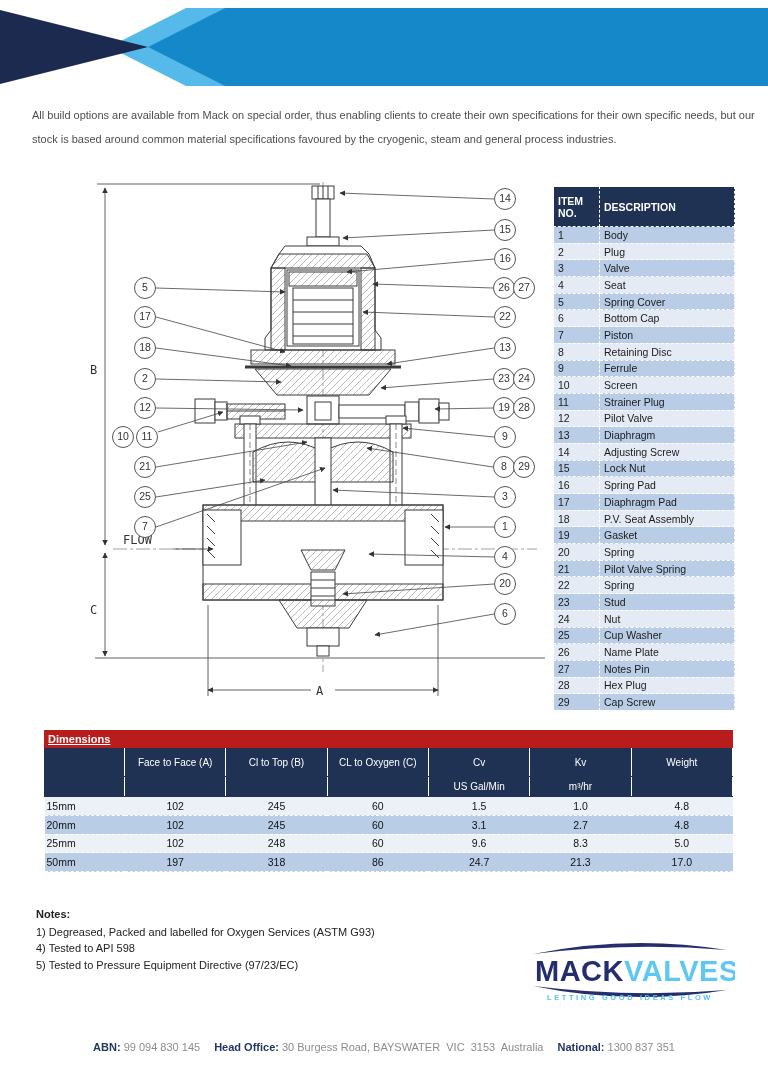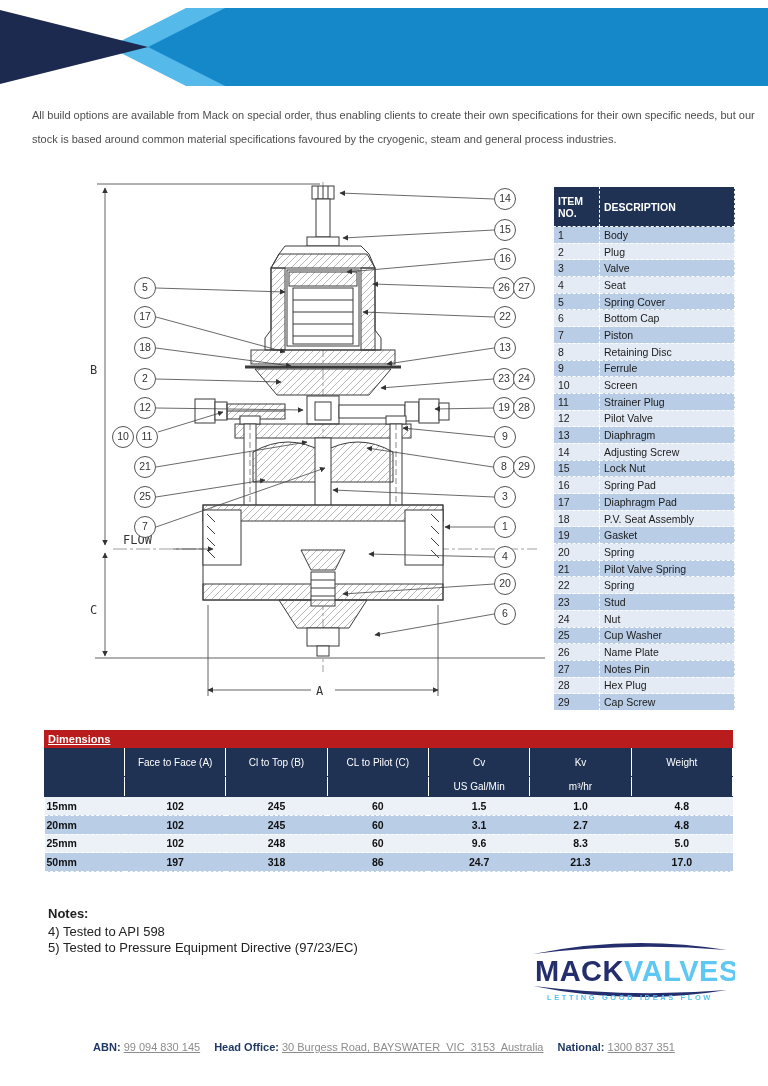--- a/index.html
+++ b/index.html
@@ -28,37 +28,37 @@
   
   .dims-wrap{position:absolute;left:44px;top:730px;width:689px;}
   .dims-title{background:#b91c1c;color:#fff;font-weight:bold;font-size:11px;height:18px;
               line-height:18px;padding-left:4px;text-decoration:underline;}
   table.dims{width:100%;border-collapse:collapse;table-layout:fixed;font-size:10.5px;color:#111;}
   table.dims col.c0{width:80px;}
   table.dims th{background:#1f3254;color:#fff;font-weight:normal;font-size:10px;
                 border:1px solid #1f3254;border-right:1px solid #fff;text-align:center;}
   table.dims thead tr:first-child th{height:25px;}
   table.dims thead tr:last-child th{height:17px;}
-  table.dims td{height:15.8px;text-align:center;border-bottom:1px dashed #fff;font-weight:bold;}
+  table.dims td{height:15.8px;text-align:center;border-bottom:1px dashed #fff;}
   table.dims td:first-child{text-align:left;padding-left:2px;}
   table.dims tbody tr:nth-child(odd) td{background:#ecf1f8;}
   table.dims tbody tr:nth-child(even) td{background:#b9cde7;}
   
-  .notes{position:absolute;left:48px;top:906px;width:478px;font-size:13px;color:#222;
+  .notes{position:absolute;left:36px;top:906px;width:478px;font-size:11px;color:#222;
          line-height:16.2px;}
   .notes .ttl{font-weight:bold;margin-bottom:2px;}
   .notes ul{margin:0;padding:0;list-style:none;}
   
   .logo{position:absolute;left:525px;top:936px;width:210px;height:70px;}
   
   .footer{position:absolute;left:0;top:1038px;width:768px;text-align:center;font-size:11px;
           line-height:18px;}
   .fgroup{margin:0 7px;white-space:nowrap;}
   .fgroup b{color:#1f3864;}
-  .fval{color:#8c8c8c;white-space:pre-wrap;text-decoration:underline;}
+  .fval{color:#8c8c8c;white-space:pre-wrap;}
 </style>
 </head>
 <body>
 
 <div class="page">
 
   <svg class="banner" width="768" height="88" viewBox="0 0 768 88">
     <polygon points="186,8 226,8 149,47 226,86 186,86 109,47" fill="#55b9e9"></polygon>
     <polygon points="225,8 768,8 768,86 225,86 148,47" fill="#1488c9"></polygon>
     <polygon points="0,10 148,47 0,84" fill="#1b2a4e"></polygon>
@@ -367,21 +367,21 @@
           <col>
           <col>
           <col>
           <col>
         </colgroup>
       <thead>
         <tr>
             <th></th>
             <th>Face to Face (A)</th>
             <th>Cl to Top (B)</th>
-            <th>CL to Pilot (C)</th>
+            <th>CL to Oxygen (C)</th>
             <th>Cv</th>
             <th>Kv</th>
             <th>Weight</th>
           </tr>
         <tr>
             <th></th>
             <th></th>
             <th></th>
             <th></th>
             <th>US Gal/Min</th>
@@ -426,20 +426,21 @@
             <td>21.3</td>
             <td>17.0</td>
           </tr>
         </tbody>
     </table>
   </div>
 
   <div class="notes">
     <div class="ttl">Notes:</div>
     <ul>
+        <li>1) Degreased, Packed and labelled for Oxygen Services (ASTM G93)</li>
         <li>4) Tested to API 598</li>
         <li>5) Tested to Pressure Equipment Directive (97/23/EC)</li>
       </ul>
   </div>
 
   <svg class="logo" width="210" height="70" viewBox="0 0 210 70">
     <path d="M8,18 Q105,-2 202,14 Q105,6 8,18 Z" fill="#242e6d"></path>
     <path d="M8,50 Q105,70 202,54 Q105,62 8,50 Z" fill="#242e6d"></path>
     <text x="10" y="45" font-family="Liberation Sans, sans-serif" font-size="29" font-weight="bold" letter-spacing="0.5">
       <tspan fill="#242e6d">MACK</tspan><tspan fill="#5fc8f2">VALVES</tspan>

